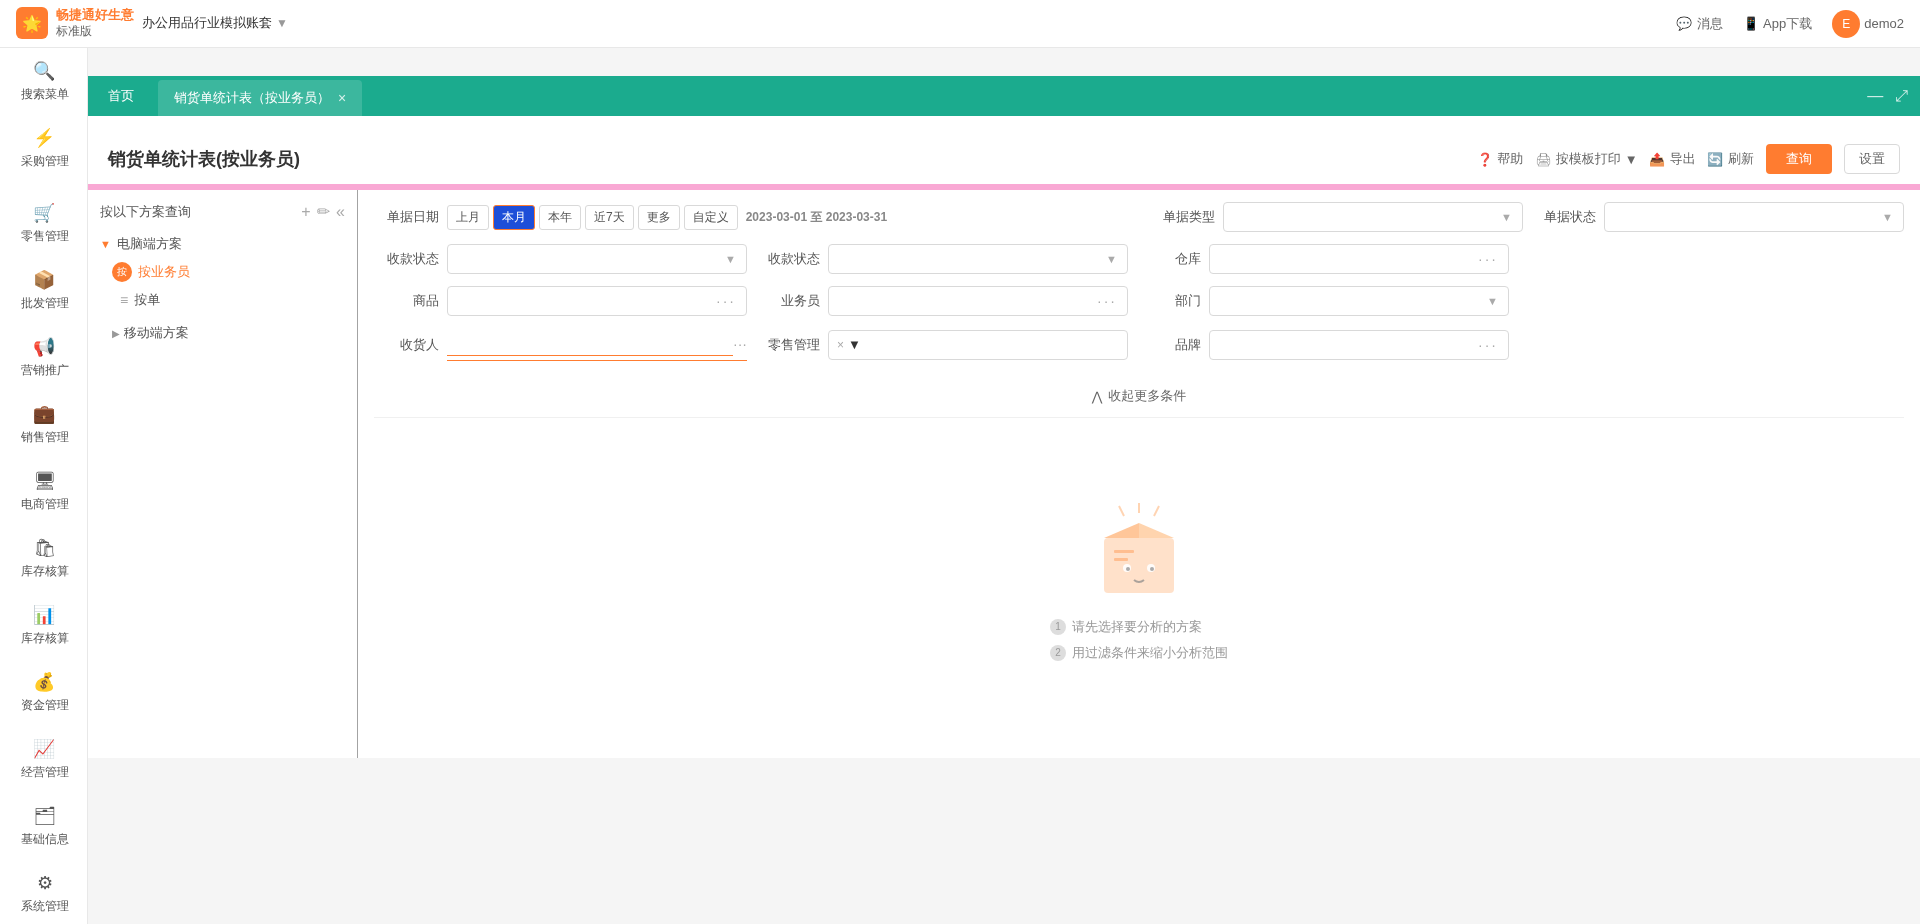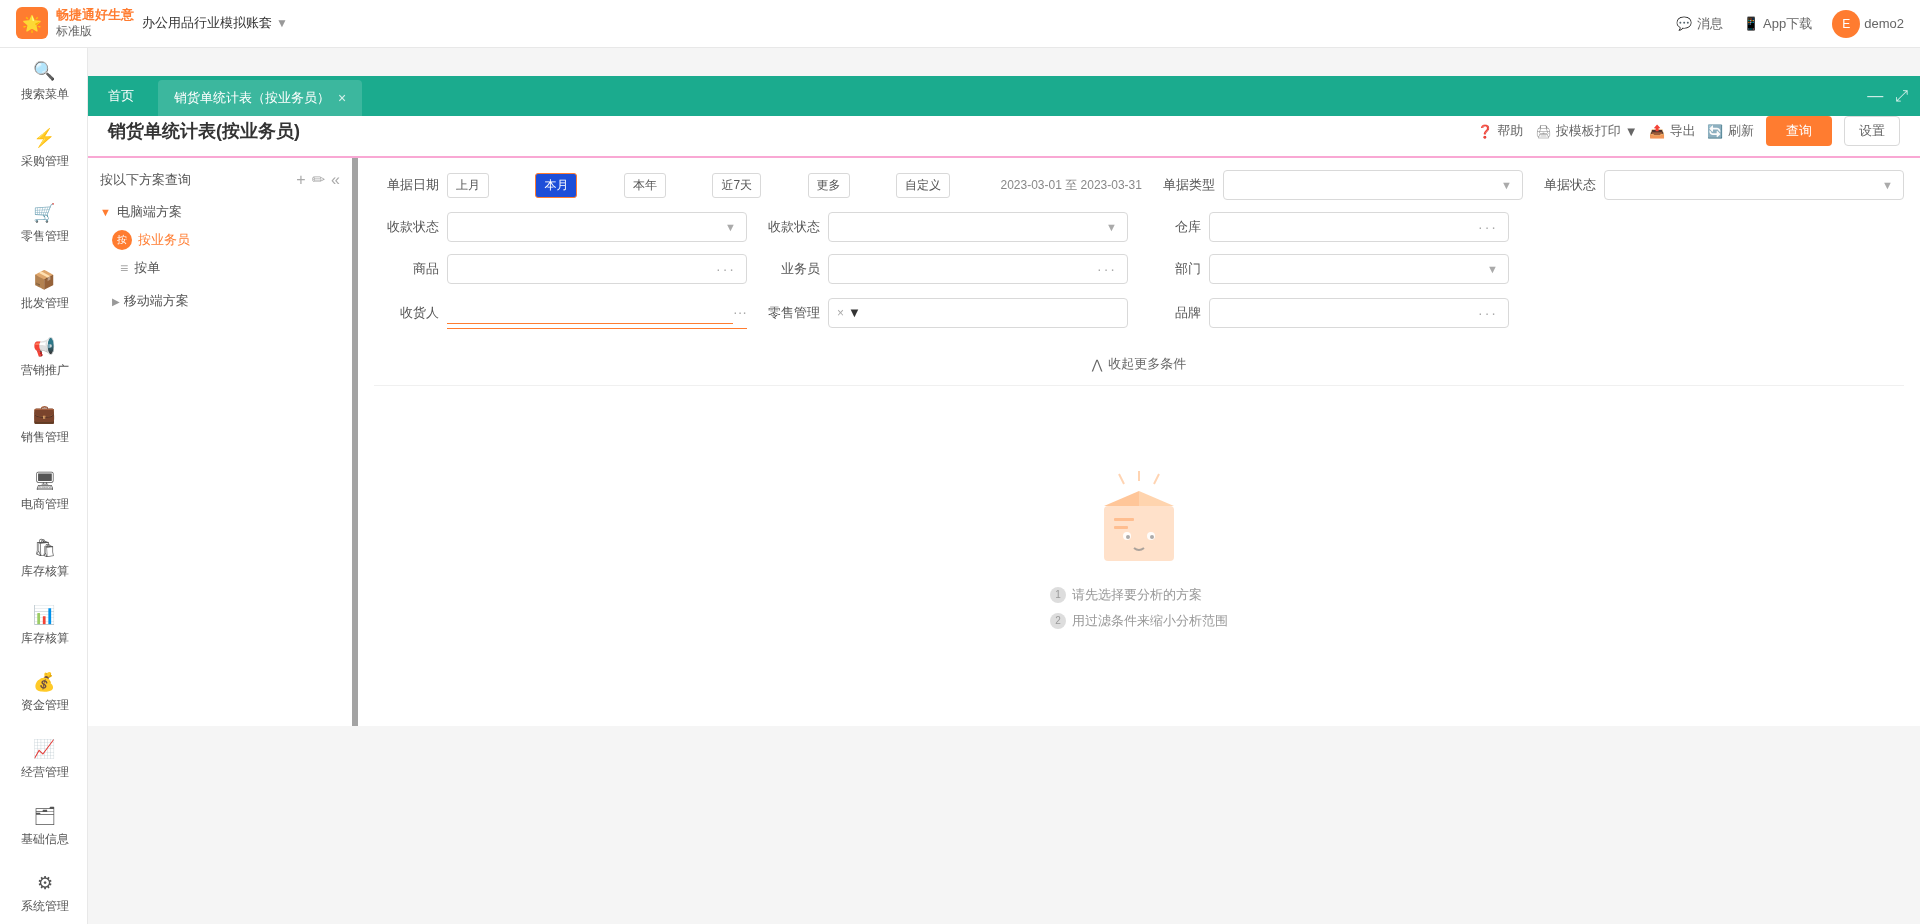--- a/index.html
+++ b/index.html
@@ -41,33 +41,33 @@
     .tab-item .tab-close { font-size: 14px; color: rgba(255,255,255,0.8); }
     .tab-spacer { flex: 1; }
     .tab-actions { display: flex; align-items: center; gap: 4px; padding: 0 8px; }
     .tab-action-btn { color: rgba(255,255,255,0.8); font-size: 16px; cursor: pointer; padding: 4px; }
 
     
     .page-content { flex: 1; overflow-y: auto; background: #f5f5f5; }
     .page-inner { margin: 0; background: #fff; }
 
     
-    .page-header { display: flex; align-items: center; justify-content: space-between; padding: 0 20px 10px; border-bottom: 2px solid #f9a8d4; background: #fff; }
+    .page-header { display: flex; align-items: center; justify-content: space-between; padding: 28px 20px 10px; border-bottom: 6px solid #f9a8d4; background: #fff; }
     .page-title { font-size: 18px; font-weight: bold; color: #333; }
     .page-header-actions { display: flex; align-items: center; gap: 12px; }
     .header-action-btn { display: flex; align-items: center; gap: 4px; color: #666; font-size: 13px; cursor: pointer; }
     .header-action-btn .btn-icon { color: #888; }
     .query-btn { background: #ff7c30; color: #fff; border: none; padding: 6px 20px; border-radius: 4px; font-size: 13px; cursor: pointer; }
     .set-btn { background: #fff; color: #666; border: 1px solid #d9d9d9; padding: 5px 14px; border-radius: 4px; font-size: 13px; cursor: pointer; }
 
     
     .page-body { display: flex; background: #fff; }
 
     
-    .filter-panel { width: 270px; border-right: 6px solid #a3a3a3; padding: 12px; flex-shrink: 0; }
+    .filter-panel { width: 270px; border-right: 1px solid #a3a3a3; padding: 12px; flex-shrink: 0; }
     .filter-panel-header { display: flex; align-items: center; justify-content: space-between; margin-bottom: 10px; }
     .filter-panel-title { font-size: 13px; color: #555; }
     .filter-panel-actions { display: flex; align-items: center; gap: 6px; }
     .filter-panel-action { color: #aaa; cursor: pointer; font-size: 16px; }
     .scheme-group { margin-bottom: 6px; }
     .scheme-group-title { display: flex; align-items: center; gap: 6px; padding: 4px 0; cursor: pointer; color: #555; font-size: 13px; }
     .scheme-group-title .arrow { color: #ff7c30; font-size: 11px; }
     .scheme-item { display: flex; align-items: center; gap: 6px; padding: 5px 12px; cursor: pointer; color: #555; font-size: 13px; border-radius: 4px; }
     .scheme-item.active { color: #ff7c30; }
     .scheme-item .scheme-icon { width: 20px; height: 20px; border-radius: 50%; background: #ff7c30; color: #fff; display: flex; align-items: center; justify-content: center; font-size: 10px; }
@@ -75,24 +75,24 @@
     .mobile-scheme { display: flex; align-items: center; gap: 4px; padding: 5px 12px; color: #555; font-size: 13px; cursor: pointer; }
     .mobile-scheme .arrow { font-size: 10px; color: #999; }
 
     
     .right-panel { flex: 1; padding: 12px 16px; }
 
     
     .filter-form { background: #fff; }
     .filter-row { display: flex; align-items: center; gap: 8px; margin-bottom: 12px; }
     .filter-label { color: #555; font-size: 13px; width: 65px; text-align: right; flex-shrink: 0; }
-    .date-filter { display: flex; align-items: center; gap: 4px; flex: 1; justify-content: space-between; }
+    .date-filter { display: flex; align-items: center; gap: 4px; flex: 1; }
     .date-btn { padding: 3px 8px; border-radius: 3px; font-size: 12px; cursor: pointer; border: 1px solid #d9d9d9; background: #fff; color: #555; }
     .date-btn.active { background: #1d4ed8; color: #fff; border-color: #ff7c30; }
-    .date-range-text { font-size: 12px; color: #888; margin-left: 4px; }
+    .date-range-text { font-size: 12px; color: #888; margin-left: 4px; font-weight: bold; }
     .select-field { flex: 1; border: 1px solid #d9d9d9; border-radius: 4px; padding: 5px 10px; display: flex; align-items: center; justify-content: space-between; cursor: pointer; background: #fff; min-height: 30px; }
     .select-field .arrow { color: #aaa; font-size: 11px; }
     .select-field .more { color: #aaa; font-size: 14px; letter-spacing: 2px; }
     .input-field { flex: 1; border: none; border-bottom: 1px solid #ff7c30; padding: 4px 0; font-size: 13px; outline: none; background: transparent; }
     .tag-field { display: flex; align-items: center; gap: 4px; flex: 1; border: 1px solid #d9d9d9; border-radius: 4px; padding: 4px 8px; min-height: 30px; }
     .tag-close { color: #aaa; cursor: pointer; font-size: 12px; }
     .collapse-btn { display: flex; align-items: center; justify-content: center; gap: 6px; color: #666; font-size: 13px; cursor: pointer; padding: 8px; }
 
     
     .empty-state { display: flex; flex-direction: column; align-items: center; justify-content: center; padding: 80px 20px; }

